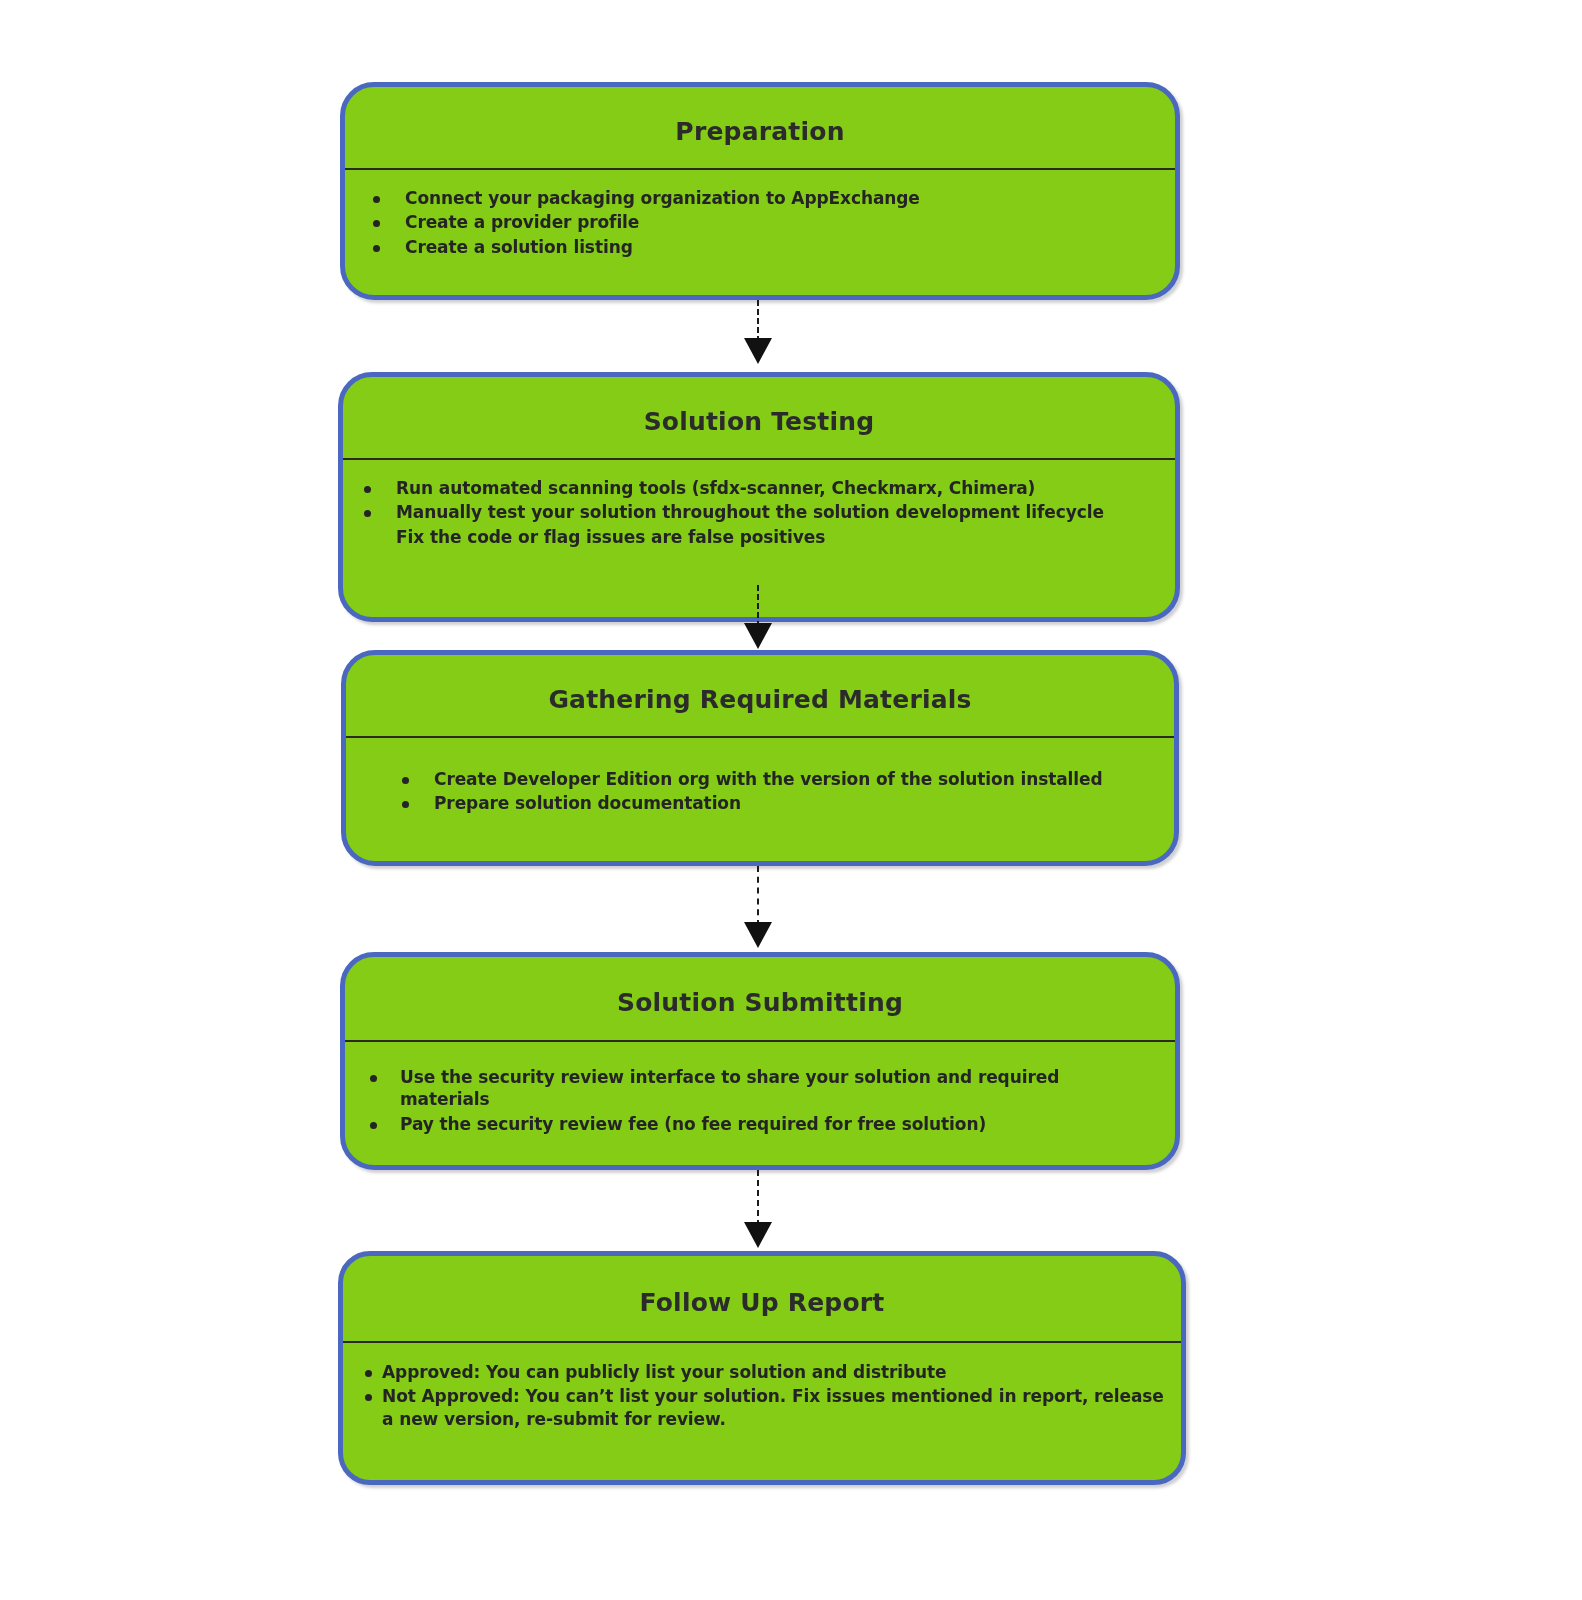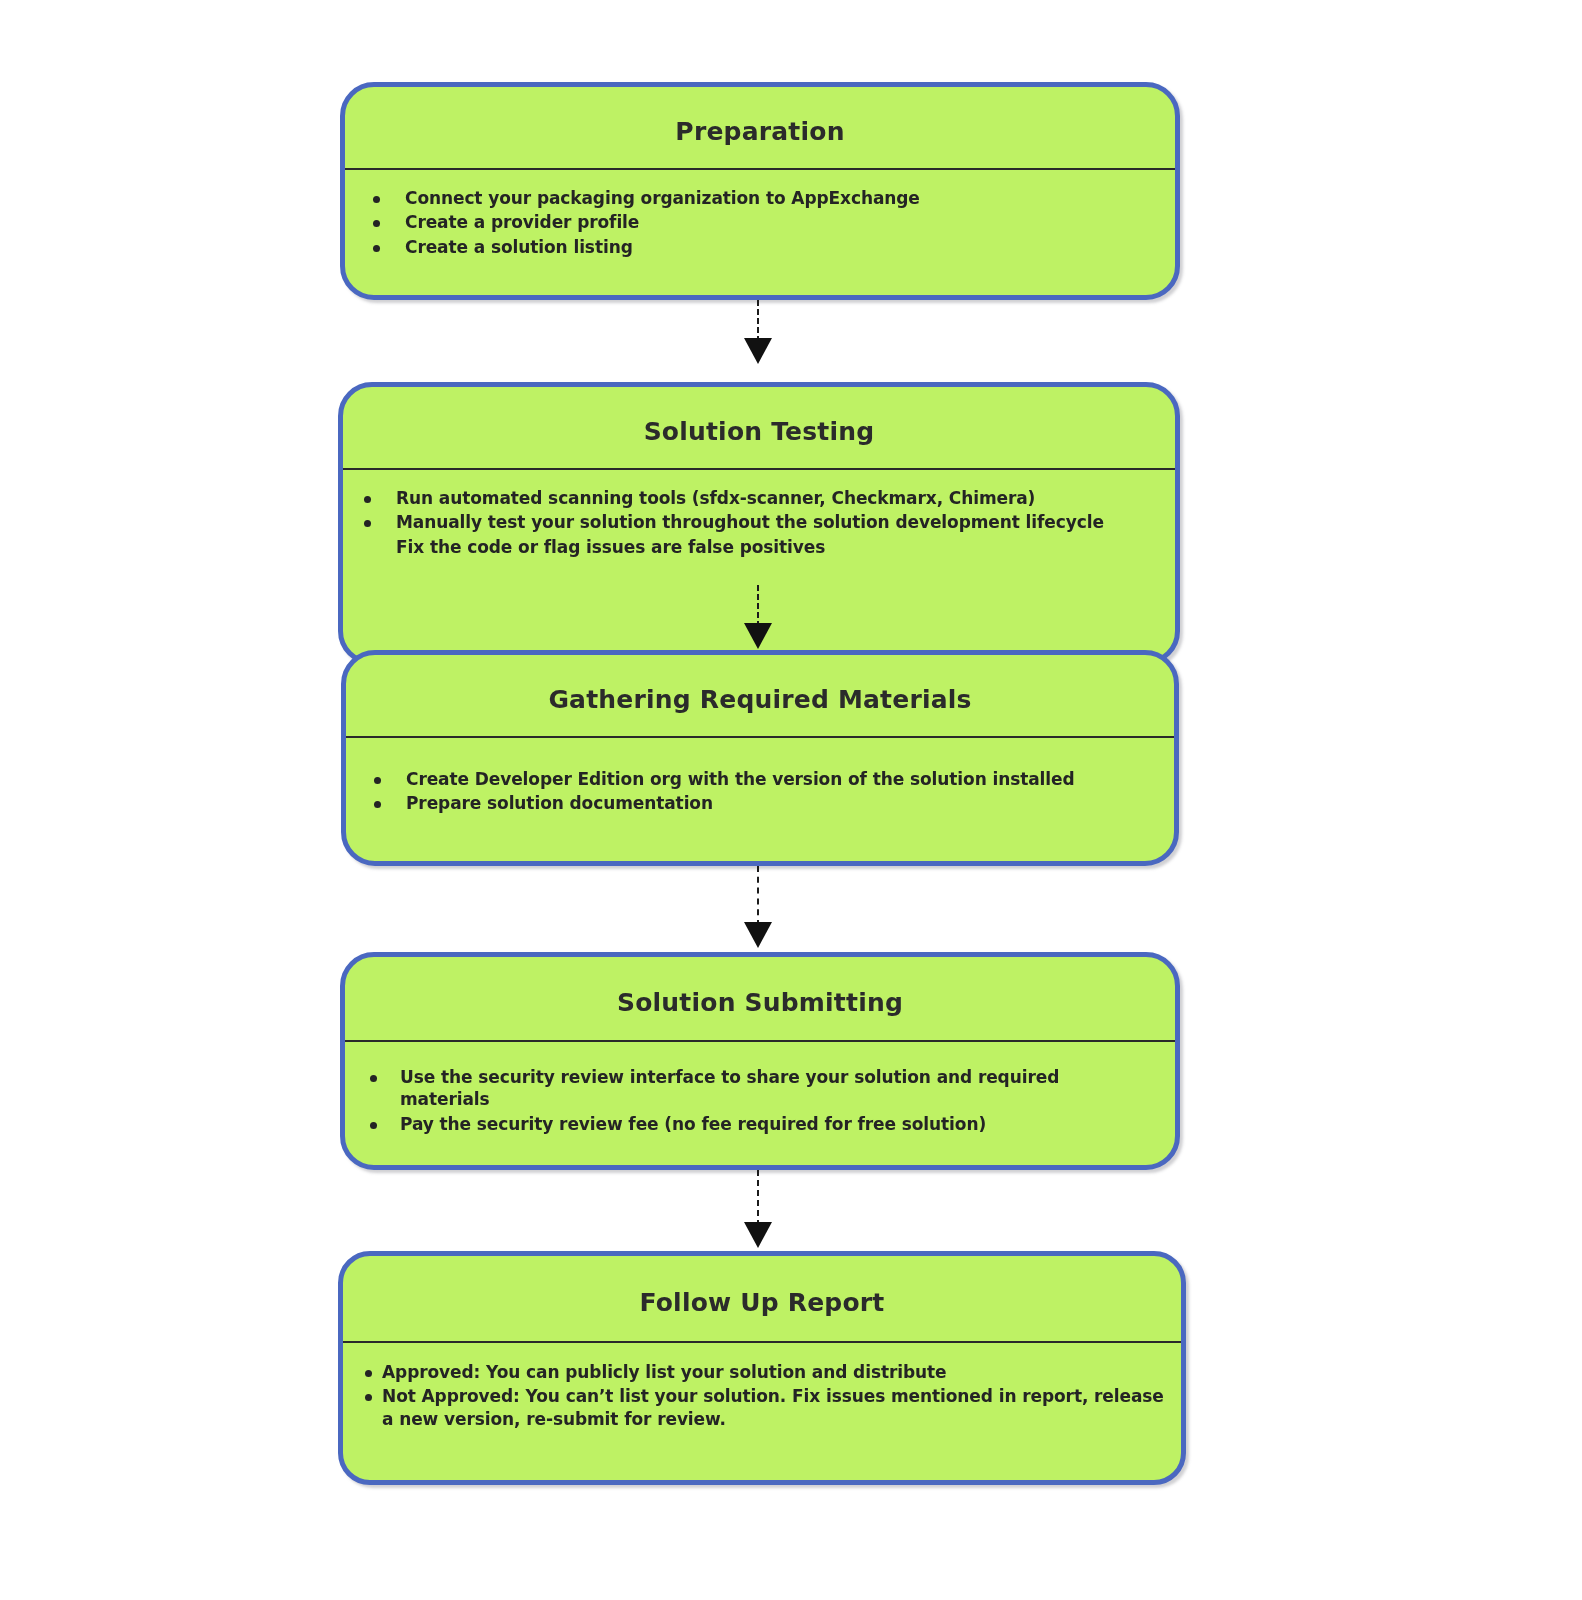--- a/index.html
+++ b/index.html
@@ -14,21 +14,21 @@
     overflow: hidden;
   }
   #flow-root {
     position: relative;
     width: 1582px;
     height: 1600px;
   }
   .flow-node {
     position: absolute;
     box-sizing: border-box;
-    background: #bef264;
+    background: #84cc16;
     border: 5px solid #4a68c0;
     border-radius: 34px;
     box-shadow: 3px 3px 3px rgba(120,120,130,0.35);
     overflow: hidden;
   }
   .node-title {
     text-align: center;
     font-weight: bold;
     font-size: 25px;
     color: #2b2b2b;
@@ -68,28 +68,28 @@
   .bullet-item .txt {
     display: block;
   }
 
   
   #node-0 { left: 340px; top: 82px;   width: 840px; height: 218px; }
   #node-0 .node-title { padding: 30px 0 22px 0; }
   #node-0 .node-body  { padding-left: 28px; padding-right: 22px; }
   #node-0 .bullet-item { padding-left: 32px; }
 
-  #node-1 { left: 338px; top: 382px;  width: 842px; height: 283px; }
+  #node-1 { left: 338px; top: 372px;  width: 842px; height: 250px; }
   #node-1 .node-title { padding: 30px 0 22px 0; }
   #node-1 .node-body  { padding-left: 21px; padding-right: 22px; }
   #node-1 .bullet-item { padding-left: 32px; }
 
   #node-2 { left: 341px; top: 650px;  width: 838px; height: 216px; }
   #node-2 .node-title { padding: 30px 0 22px 0; border-radius: 32px; }
-  #node-2 .node-body  { padding-left: 28px; padding-right: 22px; padding-top: 30px; }
+  #node-2 .node-body  { padding-left: 28px; padding-right: 22px; padding-top: 30px; margin-left: 28px; }
   #node-2 .bullet-item { padding-left: 32px; }
 
   #node-3 { left: 340px; top: 952px;  width: 840px; height: 218px; }
   #node-3 .node-title { padding: 31px 0 23px 0; }
   #node-3 .node-body  { padding-left: 25px; padding-right: 22px; padding-top: 24px; }
   #node-3 .bullet-item { padding-left: 30px; }
 
   #node-4 { left: 338px; top: 1251px; width: 848px; height: 234px; border-radius: 32px; }
   #node-4 .node-title { padding: 32px 0 24px 0; }
   #node-4 .node-body  { padding-left: 22px; padding-right: 16px; padding-top: 18px; }

